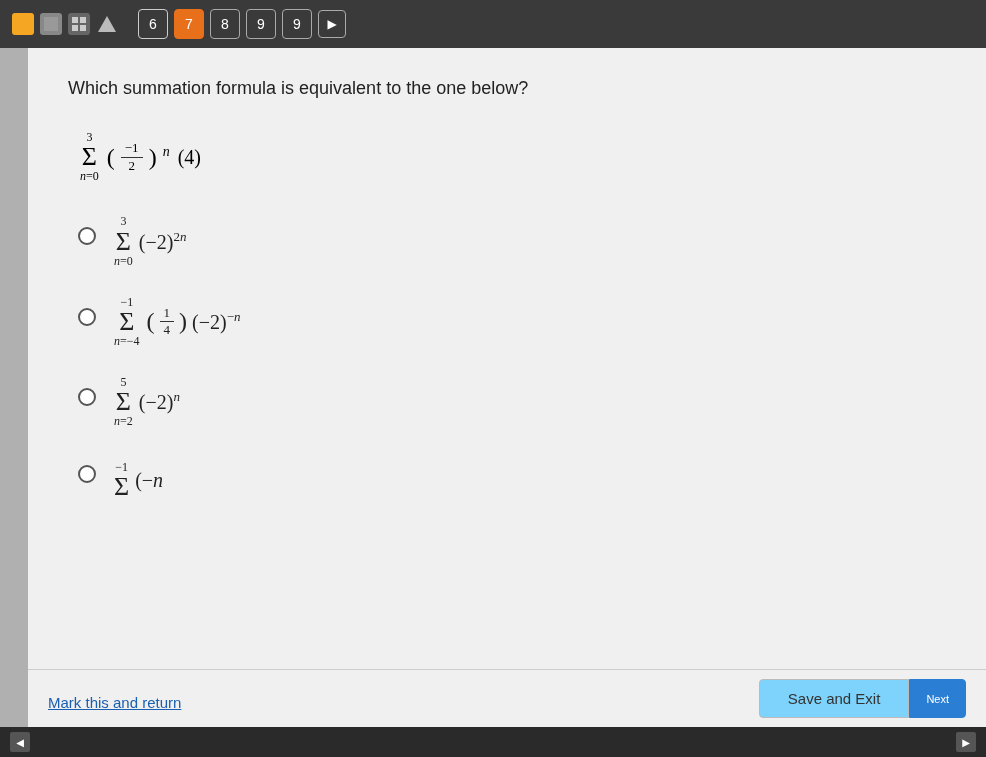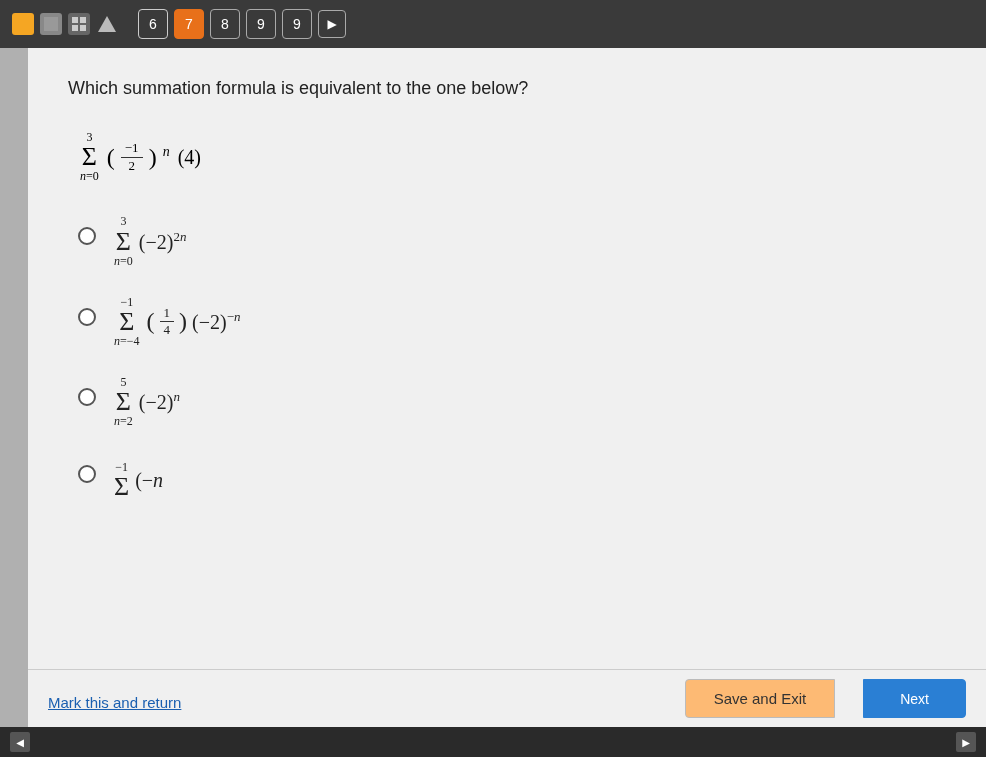--- a/index.html
+++ b/index.html
@@ -183,40 +183,39 @@
       border: none;
       margin-top: 8px;
     }
 
     .bottom-btns {
       display: flex;
       gap: 0;
     }
 
     .save-exit-btn {
-      background: #fdba74;
+      background: #7dd3fc;
       border: 1px solid #bbb;
       color: #333;
       font-size: 15px;
       padding: 10px 28px;
       cursor: pointer;
       font-family: Arial, sans-serif;
       border-radius: 4px 0 0 4px;
     }
 
     .next-btn {
       background: #2a7fd4;
       border: 1px solid #2a7fd4;
       color: #fff;
-      font-size: 14px;
-      padding: 10px 36px;
+      font-size: 11px;
+      padding: 10px 16px;
       cursor: pointer;
       font-family: Arial, sans-serif;
       border-radius: 0 4px 4px 0;
-      margin-left: 28px;
     }
 
     
     .status-bar {
       background: #2a2a2a;
       height: 30px;
       display: flex;
       align-items: center;
       justify-content: space-between;
       padding: 0 10px;

